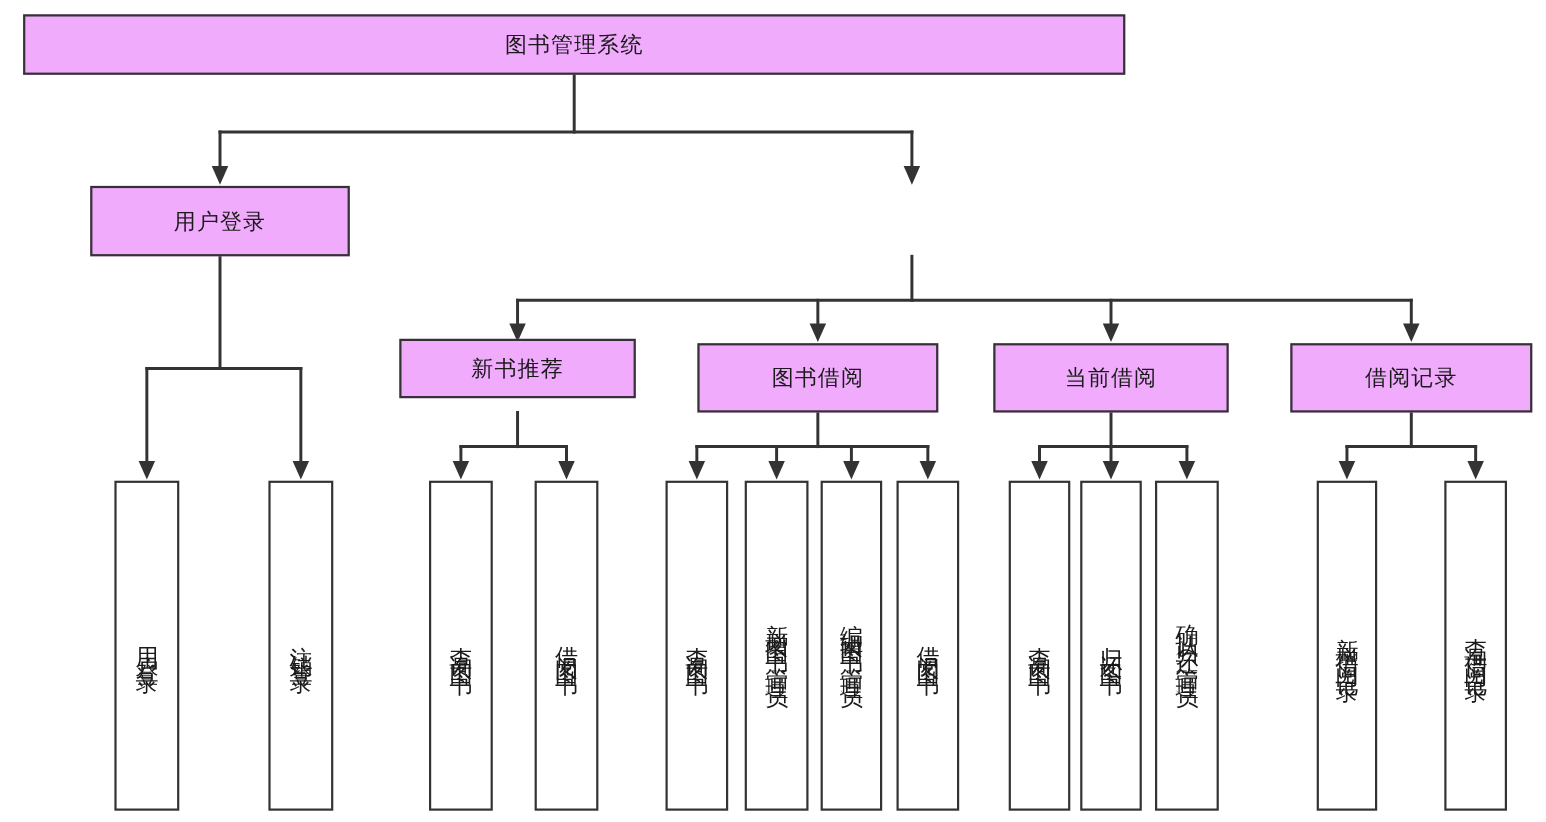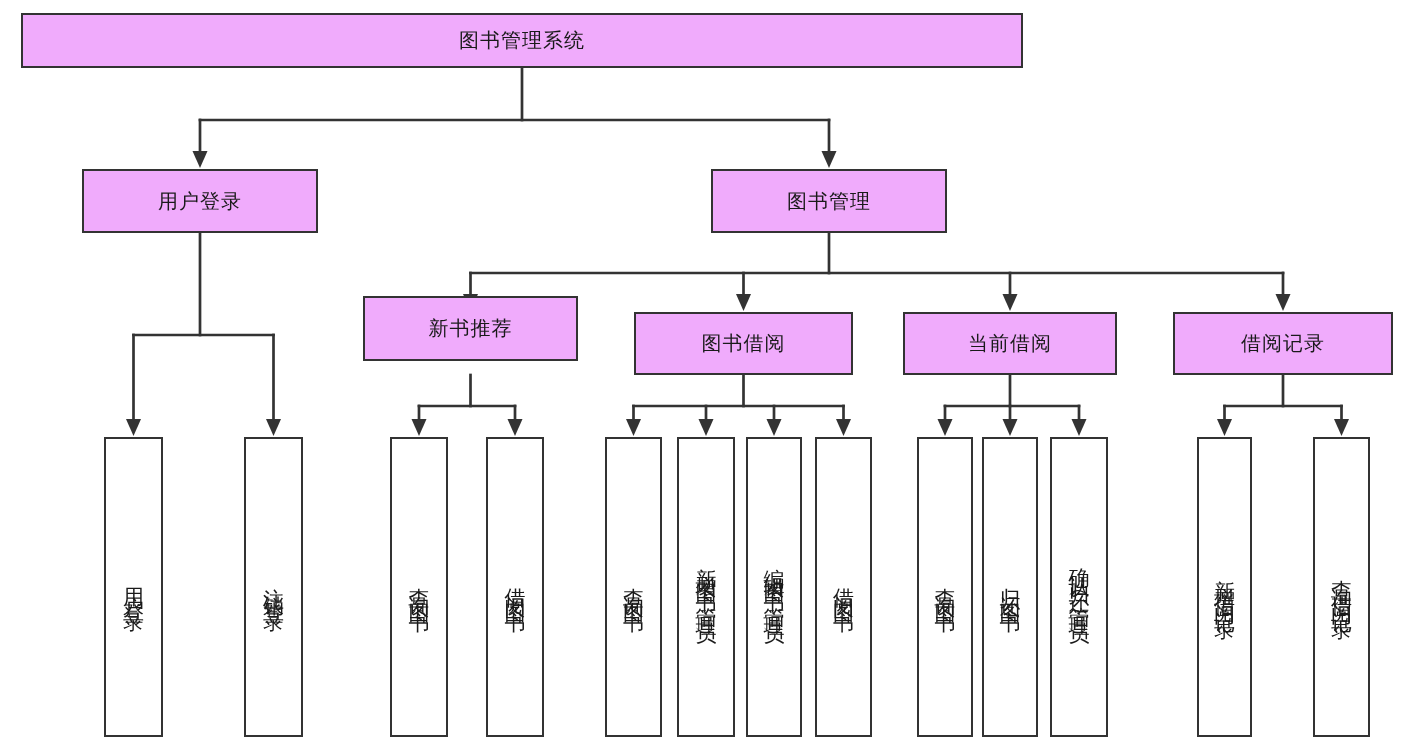--- a/index.html
+++ b/index.html
@@ -152,23 +152,22 @@
       <line x1="1224.5" y1="406" x2="1224.5" y2="423"></line>
       <polygon points="1217,419 1232,419 1224.5,436"></polygon>
       <line x1="1341.5" y1="406" x2="1341.5" y2="423"></line>
       <polygon points="1334,419 1349,419 1341.5,436"></polygon>
     </g>
   </svg>
 
   <div class="hbox" style="left:21px;top:13px;width:1002px;height:55px;">图书管理系统</div>
 
   <div class="hbox" style="left:82px;top:169px;width:236px;height:64px;">用户登录</div>
-  <div class="hbox" style="left:711px;top:169px;width:236px;height:64px;">图书管理</div>
 
-  <div class="hbox" style="left:363px;top:296px;width:215px;height:65px;">新书推荐</div>
+  <div class="hbox" style="left:363px;top:308px;width:215px;height:54px;">新书推荐</div>
   <div class="hbox" style="left:903px;top:312px;width:214px;height:63px;">当前借阅</div>
   <div class="hbox" style="left:634px;top:312px;width:219px;height:63px;">图书借阅</div>
   <div class="hbox" style="left:1173px;top:312px;width:220px;height:63px;">借阅记录</div>
 
   <div class="vbox" style="left:104px;width:59px;">用户登录</div>
   <div class="vbox" style="left:244px;width:59px;">注销登录</div>
 
   <div class="vbox" style="left:390px;width:58px;">查询图书</div>
   <div class="vbox" style="left:486px;width:58px;">借阅图书</div>
 

